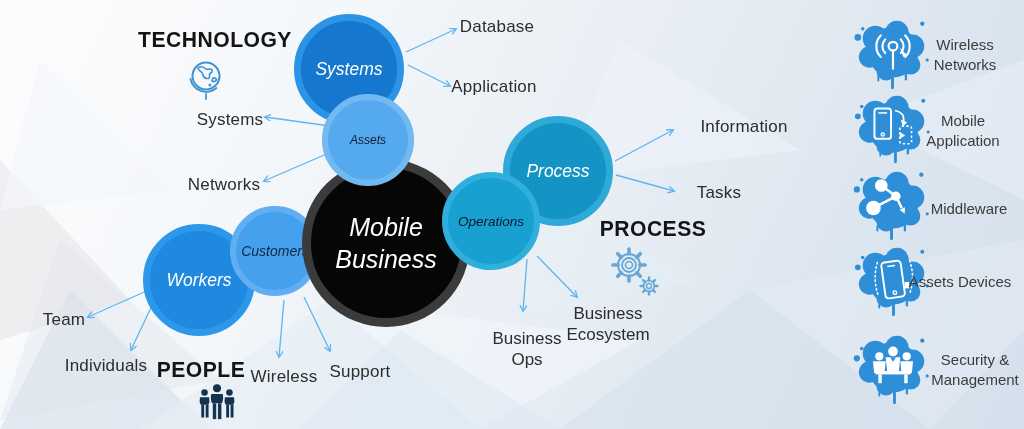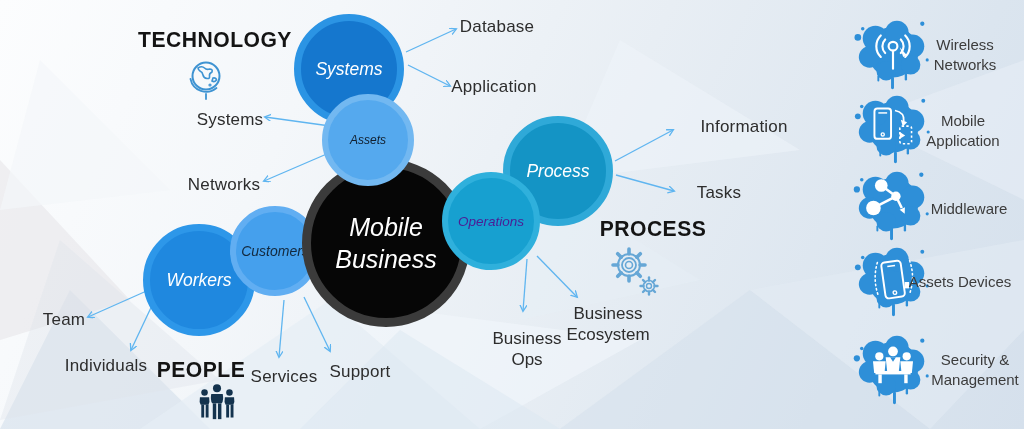--- a/index.html
+++ b/index.html
@@ -80,21 +80,21 @@
 
   <div class="node" style="left:302px;top:159px;width:168px;height:168px;border:9px solid #3B3B3B;background:#060606;z-index:4;">
     <span style="color:#fff;font-size:25px;line-height:1.3;width:125px;white-space:normal;">Mobile Business</span>
   </div>
 
   <div class="node" style="left:322px;top:94px;width:92px;height:92px;border:6px solid #72B8F1;background:#55A9EE;z-index:5;">
     <span style="color:#111f2e;font-size:12px;">Assets</span>
   </div>
 
   <div class="node" style="left:442px;top:172px;width:98px;height:98px;border:6px solid #2FB0DC;background:#17A0D0;z-index:5;">
-    <span style="color:#4c1d95;font-size:13.5px;">Operations</span>
+    <span style="color:#0f172a;font-size:13.5px;">Operations</span>
   </div>
 
   <div class="hdr" style="left:215px;top:40px;z-index:6;">TECHNOLOGY</div>
   <svg class="abs" style="left:183px;top:56px;z-index:6;" width="44" height="50" viewBox="0 0 44 50">
     <g stroke="#3E93D2" fill="none" stroke-linecap="round">
       <circle cx="23" cy="20" r="13.5" stroke-width="2"></circle>
       <path d="M15 12 q4 -2.5 6.5 0 q2 2 5 1 q3.5 0 2.5 3 q-3 1.5 -2.5 4 q.5 3 -2.5 2.5 q-3.5 -.5 -4 -3.5 q-.5 -3 -3 -4 q-2 -1.5 -2 -3z" stroke-width="1.6"></path>
       <path d="M30 22 q3 -.5 3.5 2 q-2 2.5 -4.5 1z" stroke-width="1.6"></path>
       <circle cx="27" cy="29" r="1" stroke-width="1.2"></circle>
       <path d="M7.5 23 a 16 16 0 0 0 26 9" stroke-width="1.8"></path>
@@ -152,21 +152,21 @@
   </svg>
 
   <div class="ctr lbl" style="left:497px;top:27px;z-index:6;">Database</div>
   <div class="ctr lbl" style="left:494px;top:87px;z-index:6;">Application</div>
   <div class="ctr lbl" style="left:230px;top:120px;z-index:6;">Systems</div>
   <div class="ctr lbl" style="left:224px;top:185px;z-index:6;">Networks</div>
   <div class="ctr lbl" style="left:744px;top:127px;z-index:6;">Information</div>
   <div class="ctr lbl" style="left:707px;top:193px;z-index:6;margin-left:12px;">Tasks</div>
   <div class="ctr lbl" style="left:64px;top:320px;z-index:6;">Team</div>
   <div class="ctr lbl" style="left:106px;top:366px;z-index:6;">Individuals</div>
-  <div class="ctr lbl" style="left:284px;top:377px;z-index:6;">Services</div>
+  <div class="ctr lbl" style="left:284px;top:377px;z-index:6;">Wireless</div>
   <div class="ctr lbl" style="left:360px;top:372px;z-index:6;">Support</div>
   <div class="ctr lbl2" style="left:527px;top:349px;width:78px;z-index:6;">Business Ops</div>
   <div class="ctr lbl2" style="left:608px;top:324px;width:100px;z-index:6;">Business Ecosystem</div>
 
   <svg class="abs" style="left:849px;top:14px;z-index:6;" width="88" height="84" viewBox="0 0 90 86">
     <g fill="#2E8FD8">
       <circle cx="45" cy="39" r="26"></circle>
         <circle cx="27" cy="25" r="13"></circle>
         <circle cx="49" cy="19" r="12"></circle>
       <circle cx="65" cy="33" r="12"></circle>

